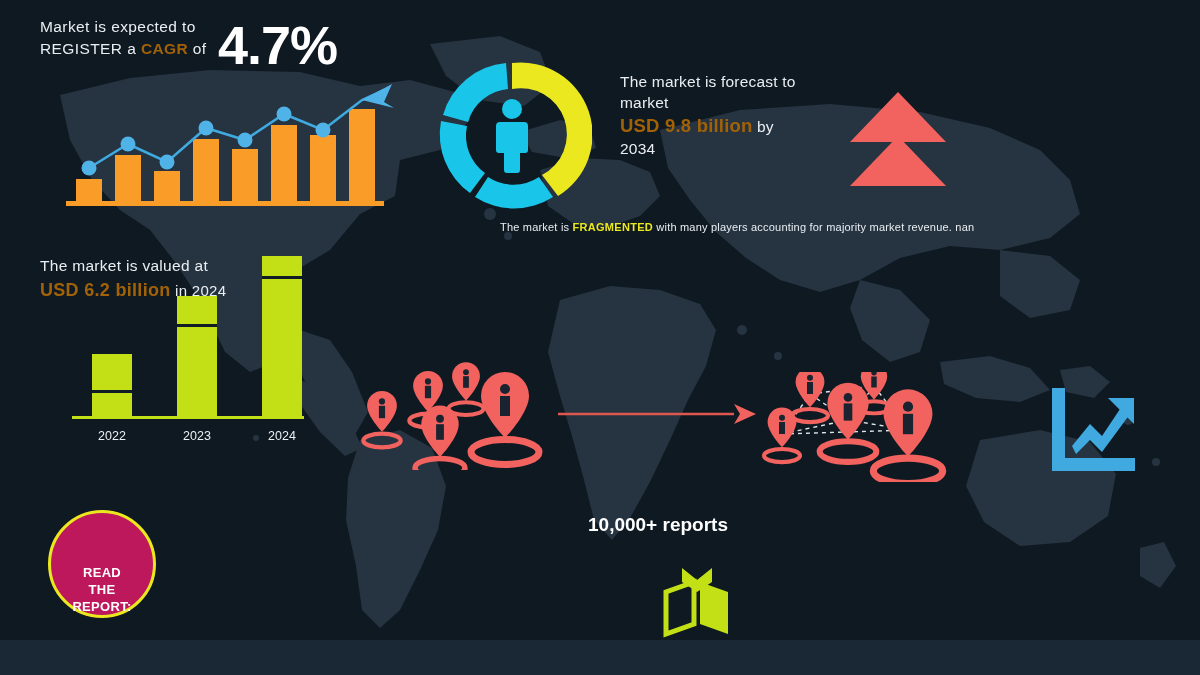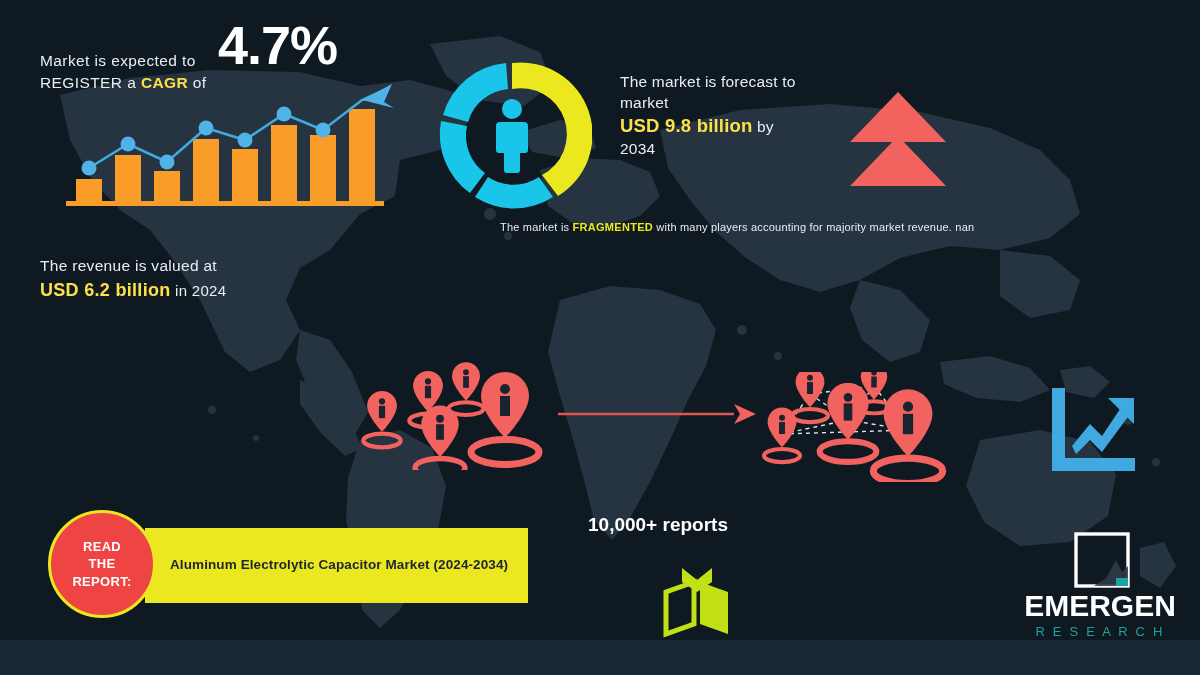--- a/index.html
+++ b/index.html
@@ -9,23 +9,23 @@
     font-family:"Liberation Sans", sans-serif;
     position:relative;
     color:#fff;
   }
   #stage { position:absolute; inset:0; width:1200px; height:675px; overflow:hidden; }
   .map-svg { position:absolute; left:0; top:0; width:1200px; height:675px; }
 
   
   .txt { position:absolute; }
   .light { color:#e9eef2; font-weight:400; }
-  .bold  { color:#fde047; font-weight:700; }
-
-  #cagr-text { left:40px; top:16px; width:210px; line-height:1.42; font-size:15.5px; letter-spacing:.4px;margin-top:34px; }
+  .bold  { color:#a16207; font-weight:700; }
+
+  #cagr-text { left:40px; top:16px; width:210px; line-height:1.42; font-size:15.5px; letter-spacing:.4px; }
   #cagr-value { left:218px; top:14px; font-size:54px; font-weight:700; letter-spacing:-1px; color:#fff; }
 
   #forecast-text { left:620px; top:72px; width:215px; line-height:1.35; font-size:15.5px; letter-spacing:.2px; }
   #forecast-text .big { font-size:18.5px; font-weight:700; }
 
   #frag-text { left:500px; top:219px; width:625px; line-height:1.55; font-size:11px; letter-spacing:.2px; }
   #frag-text .hl { color:#ece81f; font-weight:700; letter-spacing:.3px; }
 
   #valued-text { left:40px; top:255px; width:280px; line-height:1.45; font-size:15.5px; letter-spacing:.3px; }
   #valued-text .big { font-size:18px; font-weight:700; }
@@ -33,22 +33,22 @@
 
   #reports-text { left:588px; top:512px; width:230px; line-height:1.42; font-size:19px; color:#eef3f6; }
   #reports-text .num { font-weight:700; color:#fff; }
 
   
   #banner { position:absolute; left:145px; top:528px; width:383px; height:75px;
             background:#ece81f; display:flex; align-items:center; }
   #banner-label { color:#1c2530; font-size:13.5px; font-weight:700; line-height:1.38;
                   padding-left:25px; padding-right:12px; letter-spacing:.1px; }
   #read-circle { position:absolute; left:48px; top:510px; width:108px; height:108px;
-                 border-radius:50%; background:#ef4444; border:3px solid #ece81f;
-                 display:flex; align-items:center; justify-content:center; }
+                 border-radius:50%; background:#be185d; border:3px solid #ece81f;
+                 display:flex; align-items:flex-end; justify-content:center; }
   #read-circle span { font-size:13px; font-weight:700; color:#fff; text-align:center;
                       line-height:1.32; letter-spacing:.3px; }
 
   
   #lime-chart { position:absolute; left:72px; top:272px; width:240px; height:175px; }
   #lime-chart .baseline { position:absolute; left:0; bottom:28px; width:232px; height:3px; background:#c3e016; }
   #lime-chart .bar { position:absolute; bottom:31px; background:#c3e016; }
   #lime-chart .bar .sep { position:absolute; left:0; width:100%; height:3px; background:#101c26; }
   #lime-chart .yr { position:absolute; bottom:4px; font-size:12.5px; color:#eaf0f4; text-align:center; width:60px; }
 
@@ -169,24 +169,39 @@
   <svg style="position:absolute;left:838px;top:84px;" width="120" height="110" viewBox="0 0 120 110">
     <path fill="#f2635f" d="M60,8 L108,58 L12,58 Z"></path>
     <path fill="#f2635f" d="M60,52 L108,102 L12,102 Z"></path>
   </svg>
 
   <div class="txt light" id="frag-text">
     <span>The market is </span><span class="hl">FRAGMENTED</span><span> with many players accounting for majority market revenue. nan</span>
   </div>
 
   <div class="txt light" id="valued-text">
-    <span>The revenue is valued at</span><br>
+    <span>The market is valued at</span><br>
     <span class="big bold">USD 6.2 billion</span><span class="suffix"> in 2024</span>
   </div>
 
+  <div id="lime-chart">
+    <div class="baseline"></div>
+    <div class="bar" style="left:20px; width:40px; height:62px;">
+      <div class="sep" style="top:36px;"></div>
+    </div>
+    <div class="bar" style="left:105px; width:40px; height:120px;">
+      <div class="sep" style="top:28px;"></div>
+    </div>
+    <div class="bar" style="left:190px; width:40px; height:160px;">
+      <div class="sep" style="top:20px;"></div>
+    </div>
+    <div class="yr" style="left:10px;">2022</div>
+    <div class="yr" style="left:95px;">2023</div>
+    <div class="yr" style="left:180px;">2024</div>
+  </div>
 
   <svg style="position:absolute;left:350px;top:360px;" width="210" height="110" viewBox="0 0 210 110">
     <g fill="#f2635f">
 
       <g transform="translate(32,52) scale(0.62)">
         <ellipse cx="0" cy="46" rx="30" ry="11" fill="none" stroke="#f2635f" stroke-width="7"></ellipse>
         <path d="M0,-34 a24,24 0 0 1 24,24 c0,17 -24,42 -24,42 s-24,-25 -24,-42 a24,24 0 0 1 24,-24 Z"></path>
         <g fill="#1a2430">
             <circle cx="0" cy="-17" r="5"></circle>
             <path d="M-5,-10 h10 v20 h-10 Z"></path>
@@ -290,40 +305,28 @@
       </g>
     </g>
   </svg>
 
   <svg style="position:absolute;left:1046px;top:386px;" width="92" height="88" viewBox="0 0 92 88">
     <path fill="#3fa9e0" d="M6,2 h13 v70 h70 v13 h-83 Z"></path>
     <path fill="#3fa9e0" d="M26,60 L44,38 L56,50 L76,20 L84,28 L56,66 L44,54 L30,68 Z"></path>
     <path fill="#3fa9e0" d="M62,12 h26 v26 l-9,-9 l-8,-8 Z"></path>
   </svg>
 
-  <div id="banner">
-    <div id="banner-label">Aluminum Electrolytic Capacitor Market (2024-2034)</div>
-  </div>
   <div id="read-circle">
     <span><span>READ</span><br><span>THE</span><br><span>REPORT:</span></span>
   </div>
 
   <div class="txt" id="reports-text">
     <span class="num">10,000+ reports</span><br>
   </div>
 
   <svg style="position:absolute;left:658px;top:562px;" width="78" height="80" viewBox="0 0 78 80">
     <path fill="none" stroke="#c3e016" stroke-width="5" d="M36,20 L8,30 v42 l28,-10 Z"></path>
     <path fill="#c3e016" d="M42,20 L70,30 v42 l-28,-10 Z"></path>
     <path fill="#c3e016" d="M24,6 L39,18 L54,6 L54,20 L39,30 L24,20 Z"></path>
   </svg>
 
-  <div class="logo-box" style="left:1020px; top:532px; width:160px; height:112px;">
-    <svg width="160" height="112" viewBox="0 0 160 112">
-      <rect x="56" y="2" width="52" height="52" fill="none" stroke="#ffffff" stroke-width="3.4"></rect>
-      <path d="M86,46 l10,-18 l6,12 l6,-6 v20 h-34 Z" fill="#2d3b48" opacity="0.9"></path>
-      <rect x="96" y="46" width="12" height="8" fill="#1aa3a3"></rect>
-      <text x="80" y="84" font-family="'Liberation Sans', sans-serif" font-size="30" font-weight="700" fill="#ffffff" text-anchor="middle">EMERGEN</text>
-      <text x="80" y="104" font-family="'Liberation Sans', sans-serif" font-size="13" letter-spacing="2.2" fill="#1aa3a3" text-anchor="middle">R E S E A R C H</text>
-    </svg>
-  </div>
 
 </div>
 
 </body></html>

